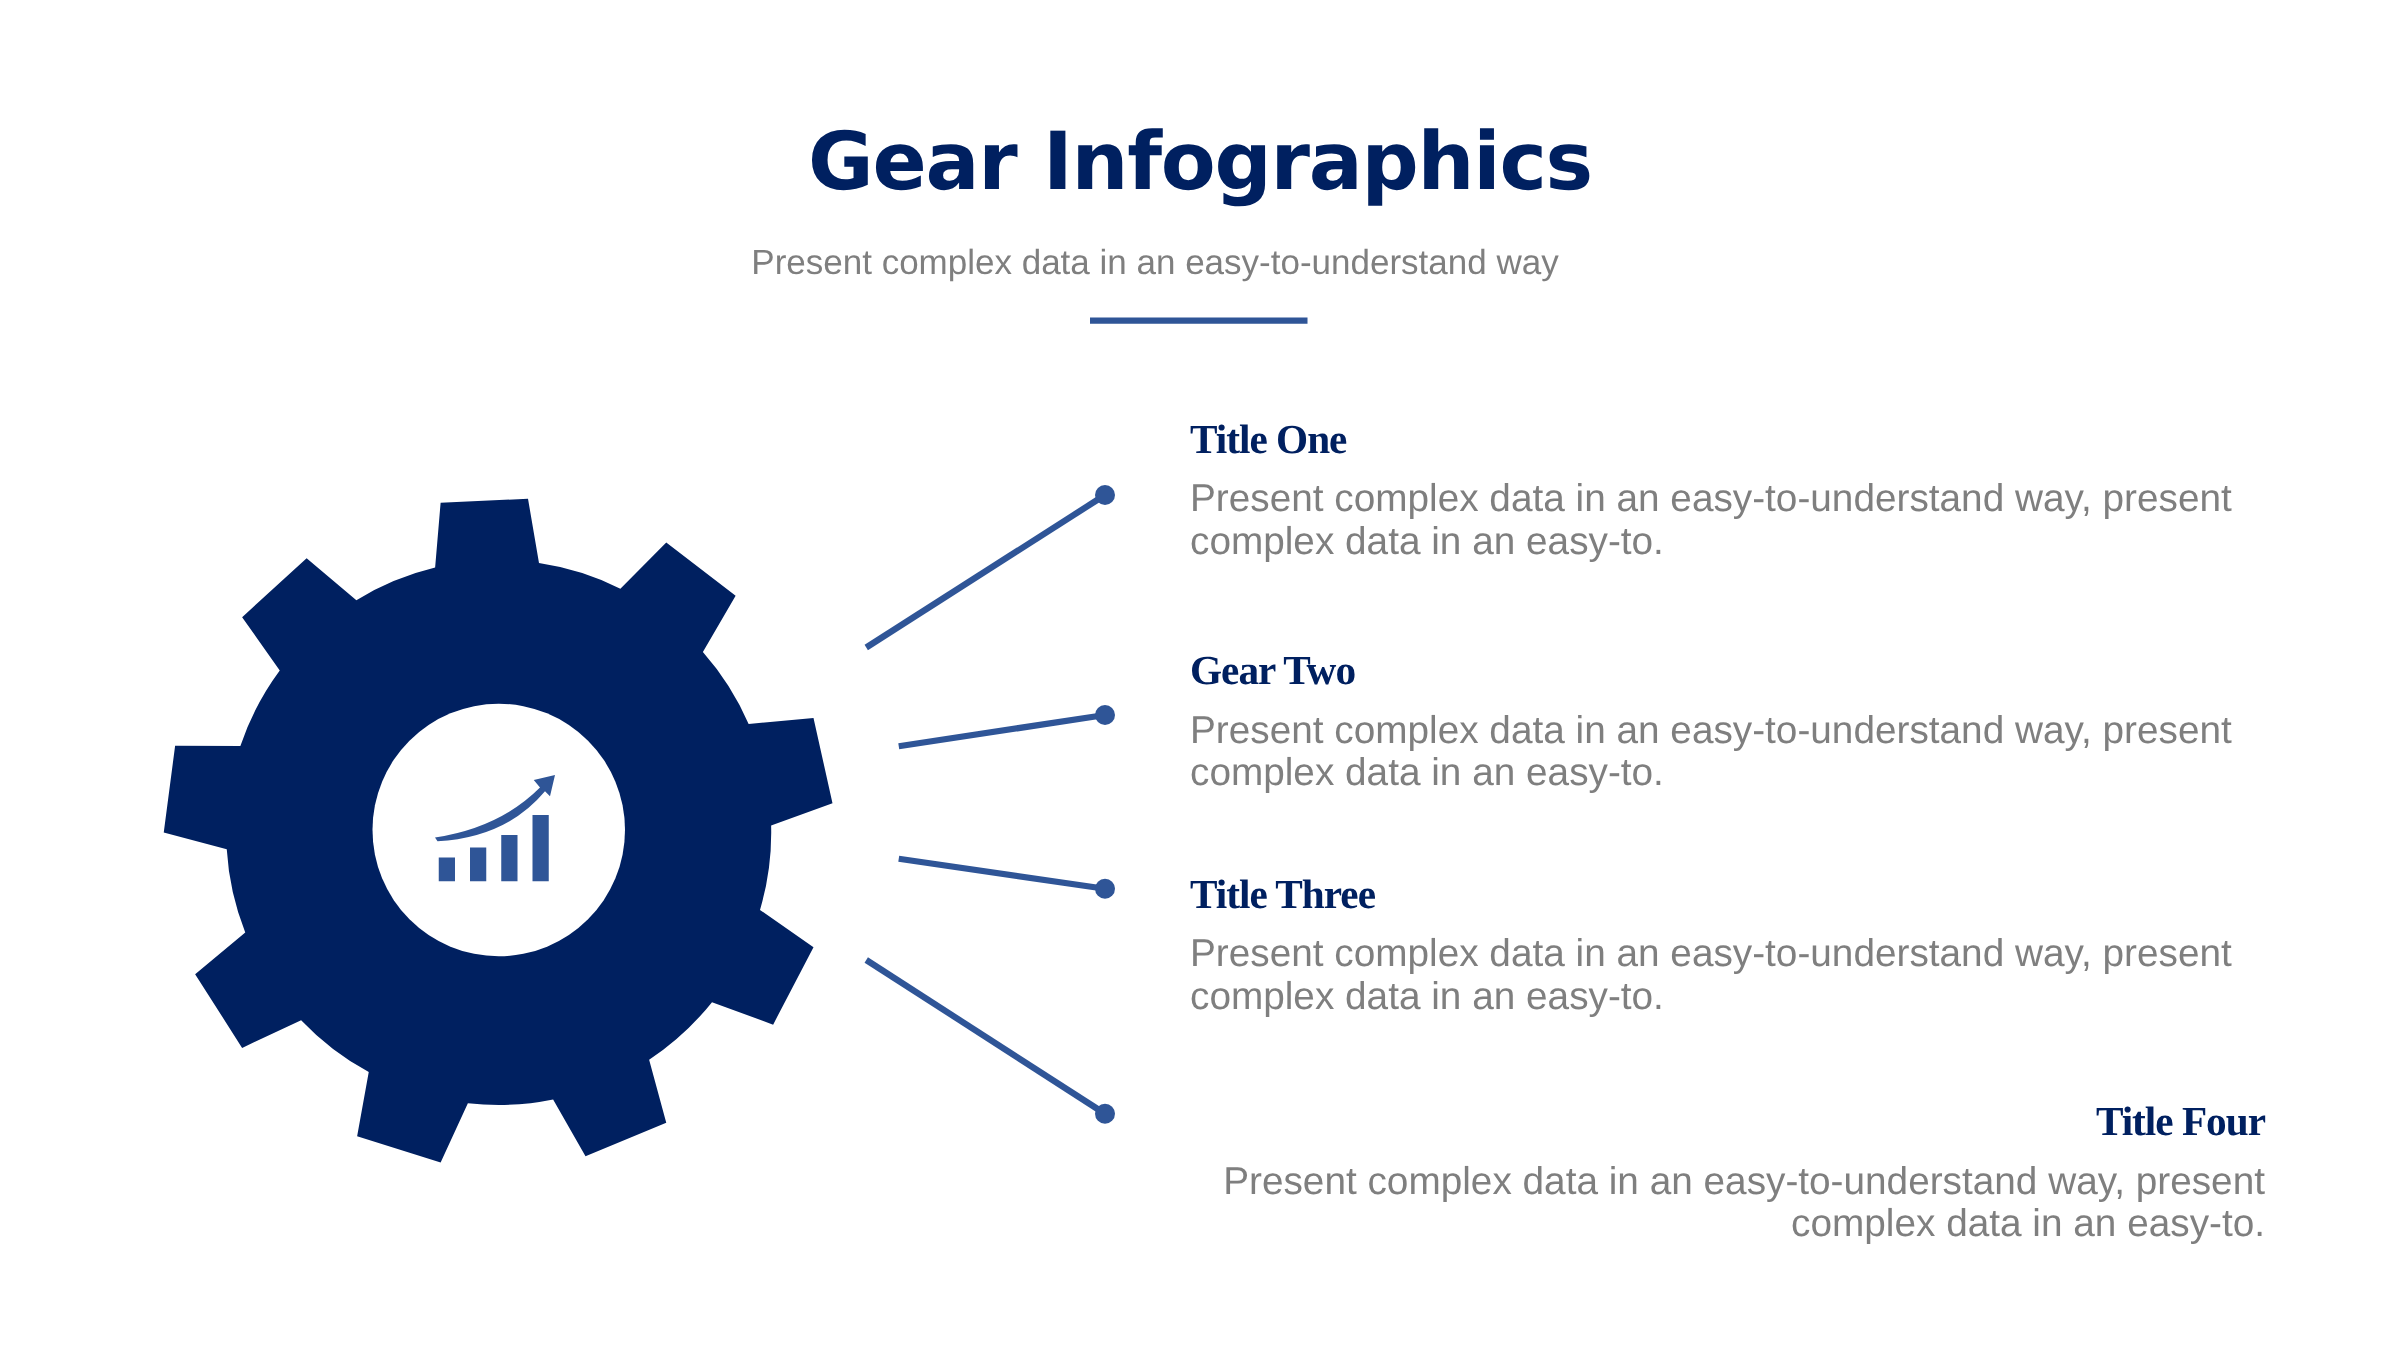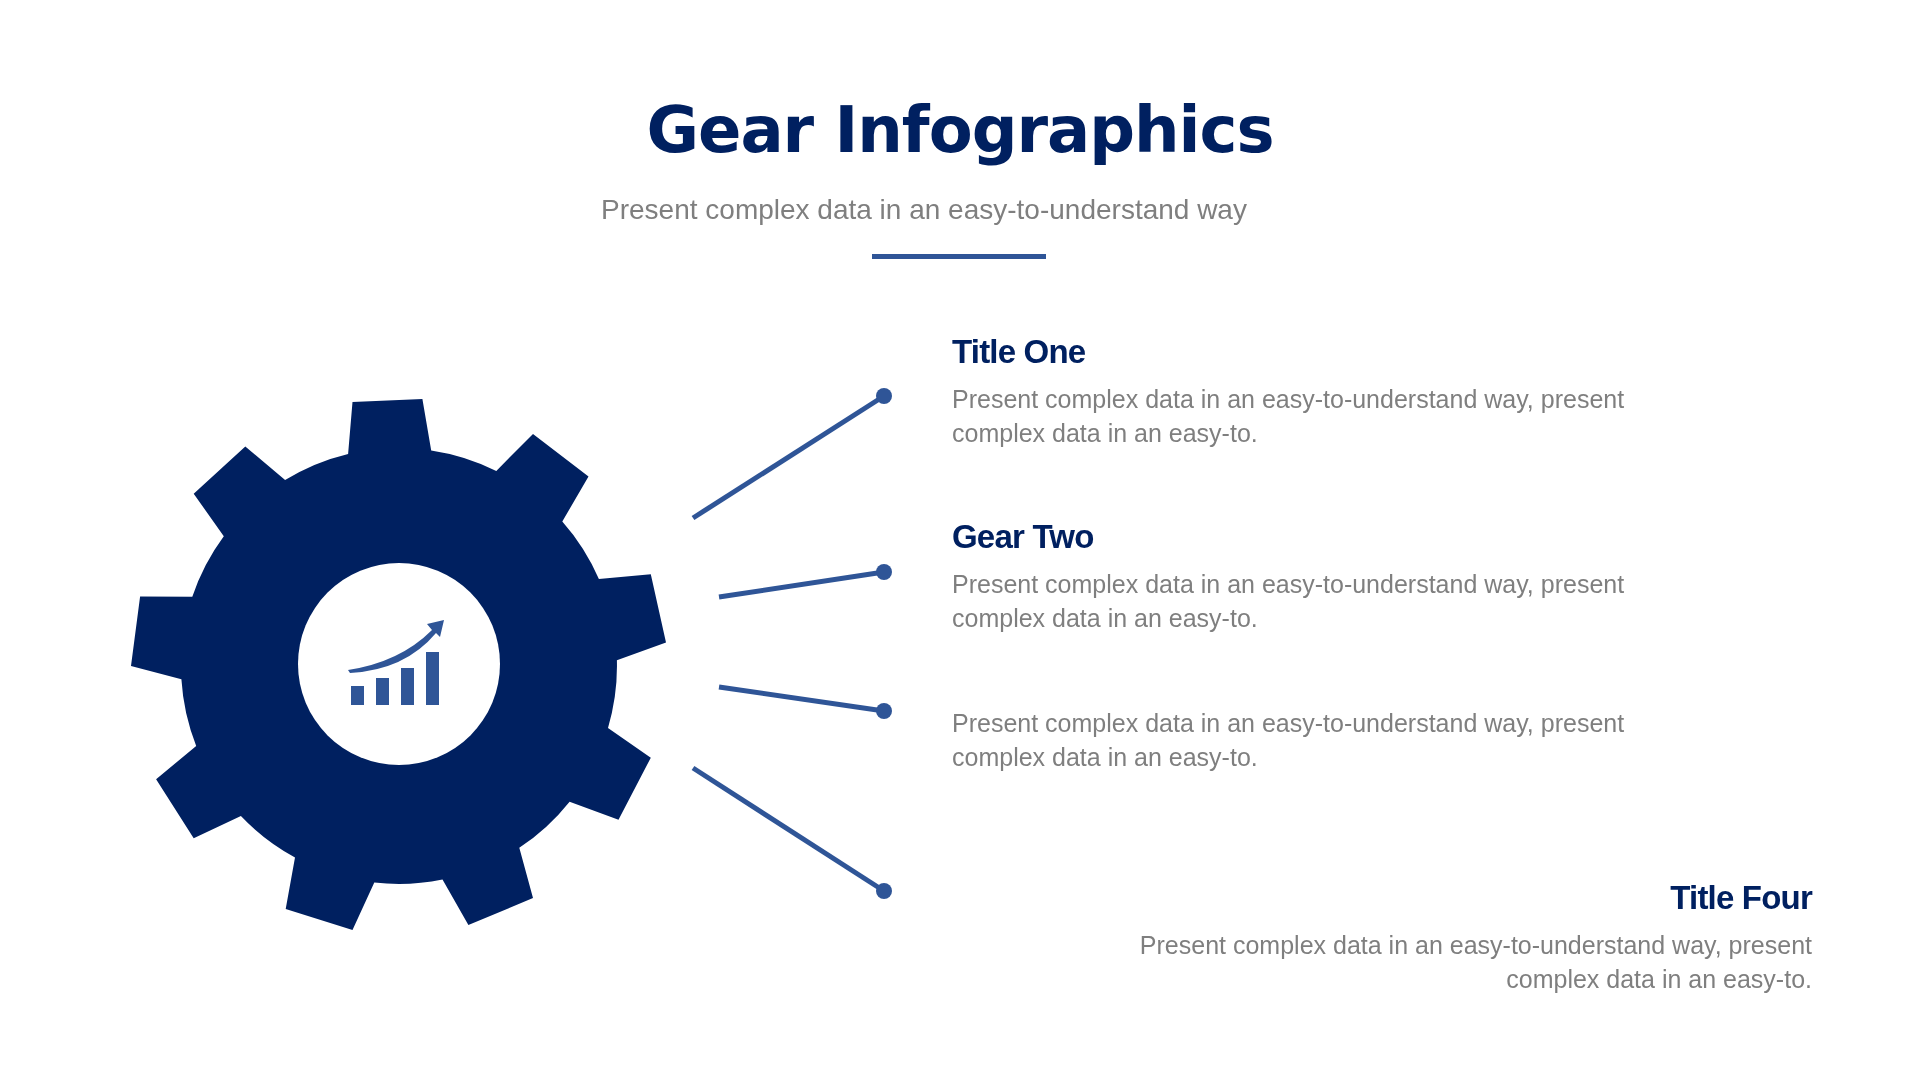--- a/index.html
+++ b/index.html
@@ -10,24 +10,24 @@
       color: #002060; letter-spacing: -1px; line-height: 96px; margin: 0;
     }
     .subtitle {
       position: absolute; left: 0; top: 193px; width: 1848px; text-align: center;
       font-family: "Liberation Sans", sans-serif; font-size: 28px; color: #7f7f7f; line-height: 34px; margin: 0;
     }
     .divider { position: absolute; left: 872px; top: 254px; width: 174px; height: 5px; background: #2f5597; }
     .gear-svg { position: absolute; left: 0; top: 0; width: 1920px; height: 1080px; }
     .item { position: absolute; left: 952px; width: 860px; }
     .item-title {
-      font-family: Liberation Sans, sans-serif; font-weight: bold; font-size: 33px; color: #002060;
+      font-family: Liberation Serif, serif; font-weight: bold; font-size: 33px; color: #002060;
       line-height: 40px; letter-spacing: -0.8px; margin: 0;
     }
-    .item-desc { margin: 10px 0 0 0; font-family: "Liberation Sans", sans-serif; font-size: 25px; color: #7f7f7f; line-height: 34px; }
+    .item-desc { margin: 10px 0 0 0; font-family: "Liberation Sans", sans-serif; font-size: 31px; color: #7f7f7f; line-height: 34px; }
     .item-desc span { display: block; white-space: nowrap; }
   </style>
 </head>
 <body>
 
 <h1 class="title">Gear Infographics</h1>
 <p class="subtitle">Present complex data in an easy-to-understand way</p>
 <div class="divider"></div>
 
 <svg class="gear-svg" viewBox="0 0 1920 1080" xmlns="http://www.w3.org/2000/svg">
@@ -62,20 +62,21 @@
 
 <div class="item" style="top:517px;">
   <h3 class="item-title">Gear Two</h3>
   <p class="item-desc">
     <span>Present complex data in an easy-to-understand way, present</span>
     <span>complex data in an easy-to.</span>
   </p>
 </div>
 
 <div class="item" style="top:696px;">
+  <h3 class="item-title">Title Three</h3>
   <p class="item-desc">
     <span>Present complex data in an easy-to-understand way, present</span>
     <span>complex data in an easy-to.</span>
   </p>
 </div>
 
 <div class="item" style="top:878px;text-align:right;">
   <h3 class="item-title">Title Four</h3>
   <p class="item-desc">
     <span>Present complex data in an easy-to-understand way, present</span>

